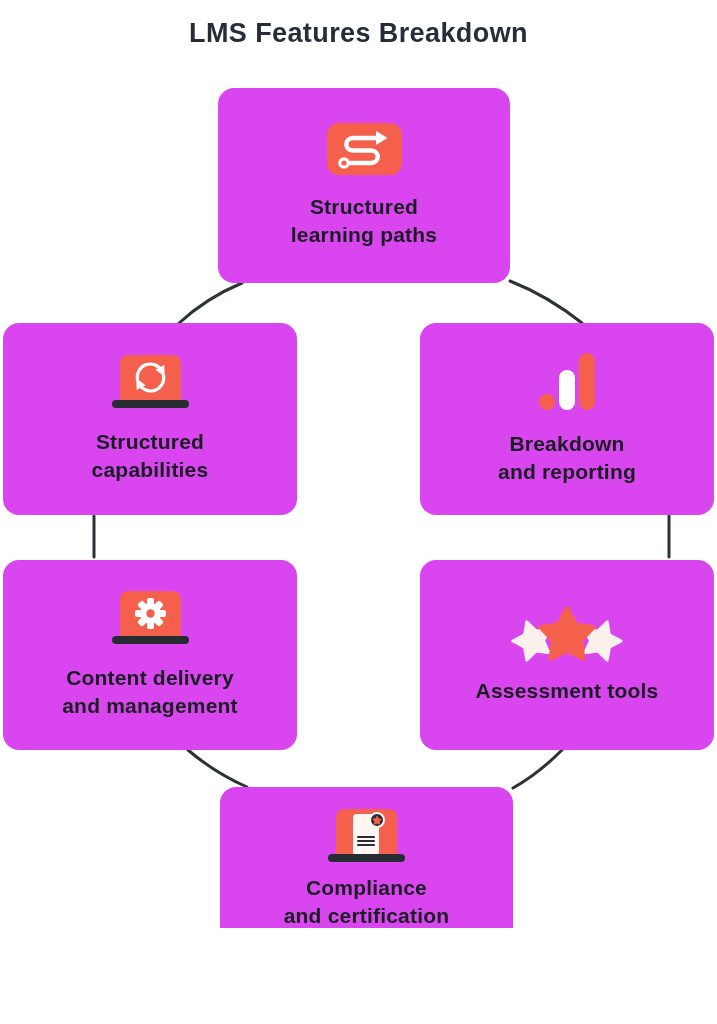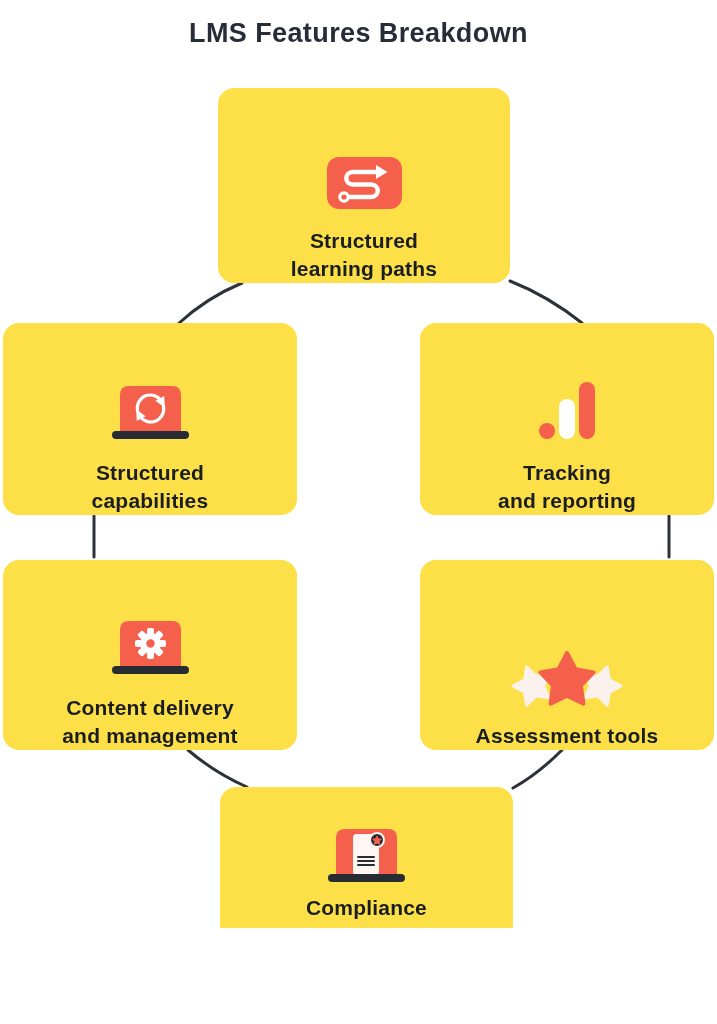--- a/index.html
+++ b/index.html
@@ -12,23 +12,23 @@
   }
   .title{
     position:absolute;top:18px;left:0;width:717px;
     text-align:center;
     font-size:27px;font-weight:bold;letter-spacing:.4px;
     color:#272d38;
   }
   #connectors{position:absolute;left:0;top:0;pointer-events:none;}
   .card{
     position:absolute;
-    background:#fde047;
+    background:#d946ef;
     border-radius:16px;
-    display:flex;flex-direction:column;align-items:center;justify-content:flex-end;
+    display:flex;flex-direction:column;align-items:center;justify-content:center;
   }
   .card .label{
     font-size:21px;font-weight:bold;line-height:28px;
     text-align:center;color:#1a1d22;letter-spacing:.2px;
     white-space:pre-line;
   }
   .icon-wrap{display:flex;align-items:center;justify-content:center;}
   .card1{left:218px;top:88px;width:292px;height:195px;}
   .card2{left:3px;top:323px;width:294px;height:192px;}
   .card3{left:420px;top:323px;width:294px;height:192px;}
@@ -91,21 +91,21 @@
   </div>
 
   <div class="card card3">
     <div class="icon-wrap">
       <svg width="56" height="57" viewBox="0 0 56 57">
         <circle cx="8" cy="49" r="8" fill="#f5604c"></circle>
         <rect x="20" y="17" width="16" height="40" rx="8" fill="#ffffff"></rect>
         <rect x="40" y="0" width="16" height="57" rx="8" fill="#f5604c"></rect>
       </svg>
     </div>
-    <div class="label">Tracking
+    <div class="label">Breakdown
 and reporting</div>
   </div>
 
   <div class="card card5">
     <div class="icon-wrap">
       <svg width="112" height="62" viewBox="0 0 112 62">
         <g stroke-linejoin="round">
           <polygon points="0,-28 8.58,-11.81 26.63,-8.65 13.89,4.51 16.46,22.65 0,14.6 -16.46,22.65 -13.89,4.51 -26.63,-8.65 -8.58,-11.81" transform="translate(22,36) rotate(-18) scale(0.72)" fill="#faf1ec" stroke="#faf1ec" stroke-width="4"></polygon>
           <polygon points="0,-28 8.58,-11.81 26.63,-8.65 13.89,4.51 16.46,22.65 0,14.6 -16.46,22.65 -13.89,4.51 -26.63,-8.65 -8.58,-11.81" transform="translate(90,36) rotate(18) scale(0.72)" fill="#faf1ec" stroke="#faf1ec" stroke-width="4"></polygon>
           <polygon points="0,-28 8.58,-11.81 26.63,-8.65 13.89,4.51 16.46,22.65 0,14.6 -16.46,22.65 -13.89,4.51 -26.63,-8.65 -8.58,-11.81" transform="translate(56,31)" fill="#f5604c" stroke="#f5604c" stroke-width="4"></polygon>

